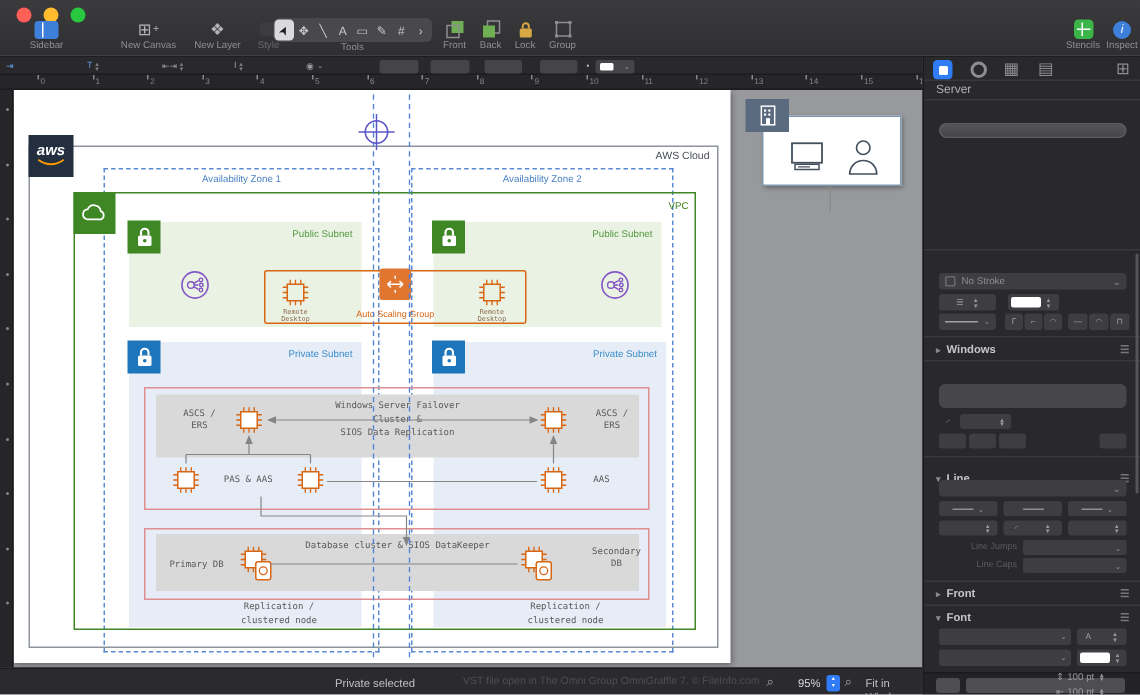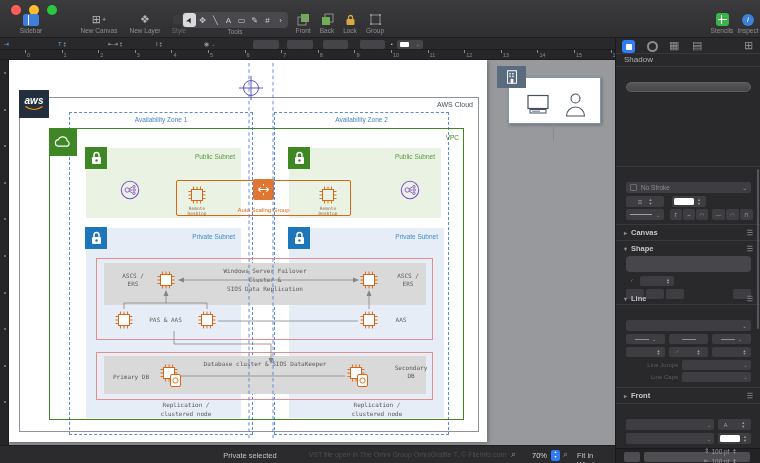--- a/index.html
+++ b/index.html
@@ -474,37 +474,37 @@
         <rect x="7.5" y="11" width="3" height="5"></rect>
       </svg>
   </div>
   <div class="abs" style="left:544px;top:64px;width:1px;height:17px;background:#8a8a8a"></div>
 </div>
 
 <div class="statusbar">
   <div class="abs" style="left:195px;top:5px;width:110px;text-align:center;color:#c2c2c5">Private selected</div>
   <div class="abs" style="left:305px;top:5px;width:205px;text-align:center;color:#4e4e53;font-size:7px">VST file open in The Omni Group OmniGraffle 7. © FileInfo.com</div>
   <div class="abs" style="left:511px;top:3px;color:#9a9a9e;font-size:9px">⌕</div>
-  <div class="abs" style="left:525px;top:5px;width:22px;text-align:right;color:#d6d6d9">70%</div>
+  <div class="abs" style="left:525px;top:5px;width:22px;text-align:right;color:#d6d6d9">95%</div>
   <div class="abs" style="left:551px;top:3.5px;width:9px;height:11px;background:#2f7cf6;border-radius:2px;color:#fff;font-size:3.5px;line-height:5.5px;text-align:center">▲<br>▼</div>
   <div class="abs" style="left:563px;top:3px;color:#9a9a9e;font-size:9px">⌕</div>
   <div class="abs" style="left:577px;top:5px;color:#c2c2c5">Fit in Window</div>
 </div>
 
 <div class="inspector">
 
   <div class="abs" style="left:6px;top:2px;width:13px;height:13px;background:#2f7cf6;border-radius:3px">
       <span style="position:absolute;left:3.5px;top:3.5px;width:6px;height:6px;background:#fff;border-radius:1px"></span>
     </div>
   <div class="abs" style="left:31px;top:3px;width:11px;height:11px;border:2px solid #8e8e92;border-radius:50%"></div>
   <div class="abs" style="left:53px;top:1px;color:#8e8e92;font-size:11px">▦</div>
   <div class="abs" style="left:76px;top:1px;color:#8e8e92;font-size:11px">▤</div>
   <div class="abs" style="left:128px;top:1px;color:#8e8e92;font-size:11px">⊞</div>
   <div class="divl" style="top:15px"></div>
-  <div class="abs" style="left:8px;top:17px;color:#b0b0b3;font-size:8px">Shadow</div>
+  <div class="abs" style="left:8px;top:17px;color:#b0b0b3;font-size:8px">Server</div>
   <div class="divl" style="top:28px"></div>
 
   <div class="abs" style="left:10px;top:44px;width:125px;height:10px;background:linear-gradient(#56565a,#464649);border:1px solid #5e5e62;border-radius:5px"></div>
 
   <div class="divl" style="top:128px"></div>
 
   <div class="dd" style="top:144px;height:11px">
       <span style="width:7px;height:7px;border:1px solid #6a6a6e;border-radius:1px;margin-right:4px"></span>
       <span>No Stroke</span>
       <span class="chv">⌄</span>
@@ -526,45 +526,40 @@
   <div class="abs" style="left:96px;top:171px;display:flex;gap:1px">
     <span class="mini" style="position:static;width:13px;height:11px">—</span>
     <span class="mini" style="position:static;width:13px;height:11px">◠</span>
     <span class="mini" style="position:static;width:13px;height:11px">⊓</span>
   </div>
 
   <div class="divl" style="top:186px"></div>
 
   <div class="insp-hdr" style="top:189px">
       <span class="chv">▸</span>
-      <span>Canvas</span>
+      <span>Windows</span>
       <span class="menu">☰</span>
     </div>
   <div class="divl" style="top:202px"></div>
 
-  <div class="insp-hdr" style="top:205px">
-      <span class="chv">▾</span>
-      <span>Shape</span>
-      <span class="menu">☰</span>
-    </div>
   <div class="abs" style="left:10px;top:218px;width:125px;height:16px;background:#47474b;border-radius:4px"></div>
   <div class="mini" style="left:10px;top:238px;width:12px;height:10px;background:none">◜</div>
   <div class="mini" style="left:24px;top:238px;width:34px;height:10px">
       <span class="stp" style="margin-left:22px">▲<br>▼</span>
     </div>
   <div class="abs" style="left:10px;top:251px;display:flex;gap:2px">
     <span class="mini" style="position:static;width:18px;height:10px"></span>
     <span class="mini" style="position:static;width:18px;height:10px"></span>
     <span class="mini" style="position:static;width:18px;height:10px"></span>
   </div>
   <div class="mini" style="left:117px;top:251px;width:18px;height:10px"></div>
 
   <div class="divl" style="top:266px"></div>
 
-  <div class="insp-hdr" style="top:255px">
+  <div class="insp-hdr" style="top:275px">
       <span class="chv">▾</span>
       <span>Line</span>
       <span class="menu">☰</span>
     </div>
   <div class="dd" style="top:282px;height:11px">
       <span class="chv">⌄</span>
     </div>
   <div class="mini" style="left:10px;top:296px;width:39px;height:10px">
       <span style="width:14px;height:1px;background:#8e8e92"></span>
       <span class="chv" style="font-size:5px;color:#97979b;margin-left:3px">⌄</span>
@@ -594,20 +589,25 @@
 
   <div class="divl" style="top:349px"></div>
 
   <div class="insp-hdr" style="top:352px">
       <span class="chv">▸</span>
       <span>Front</span>
       <span class="menu">☰</span>
     </div>
   <div class="divl" style="top:365px"></div>
 
+  <div class="insp-hdr" style="top:368px">
+      <span class="chv">▾</span>
+      <span>Font</span>
+      <span class="menu">☰</span>
+    </div>
   <div class="mini" style="left:10px;top:381px;width:88px;height:11px">
       <span class="chv" style="margin-left:78px;font-size:5px;color:#97979b">⌄</span>
     </div>
   <div class="mini" style="left:102px;top:381px;width:33px;height:11px">A<span class="stp" style="margin-left:14px">▲<br>▼</span></div>
   <div class="mini" style="left:10px;top:395px;width:88px;height:11px">
       <span class="chv" style="margin-left:78px;font-size:5px;color:#97979b">⌄</span>
     </div>
   <div class="abs" style="left:102px;top:395px;width:33px;height:11px;background:#3e3e42;border-radius:2px;display:flex;align-items:center;padding:0 2px">
       <span style="width:20px;height:7px;background:#fff;border-radius:1.5px"></span>
       <span class="stp" style="margin-left:3px">▲<br>▼</span>

